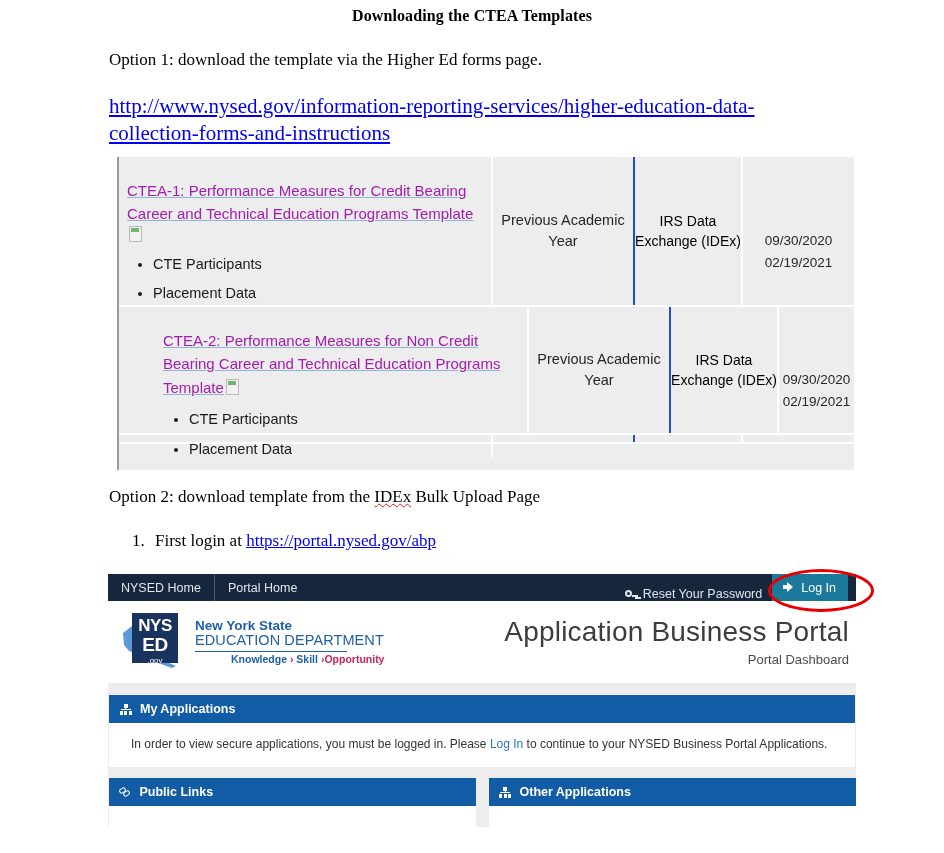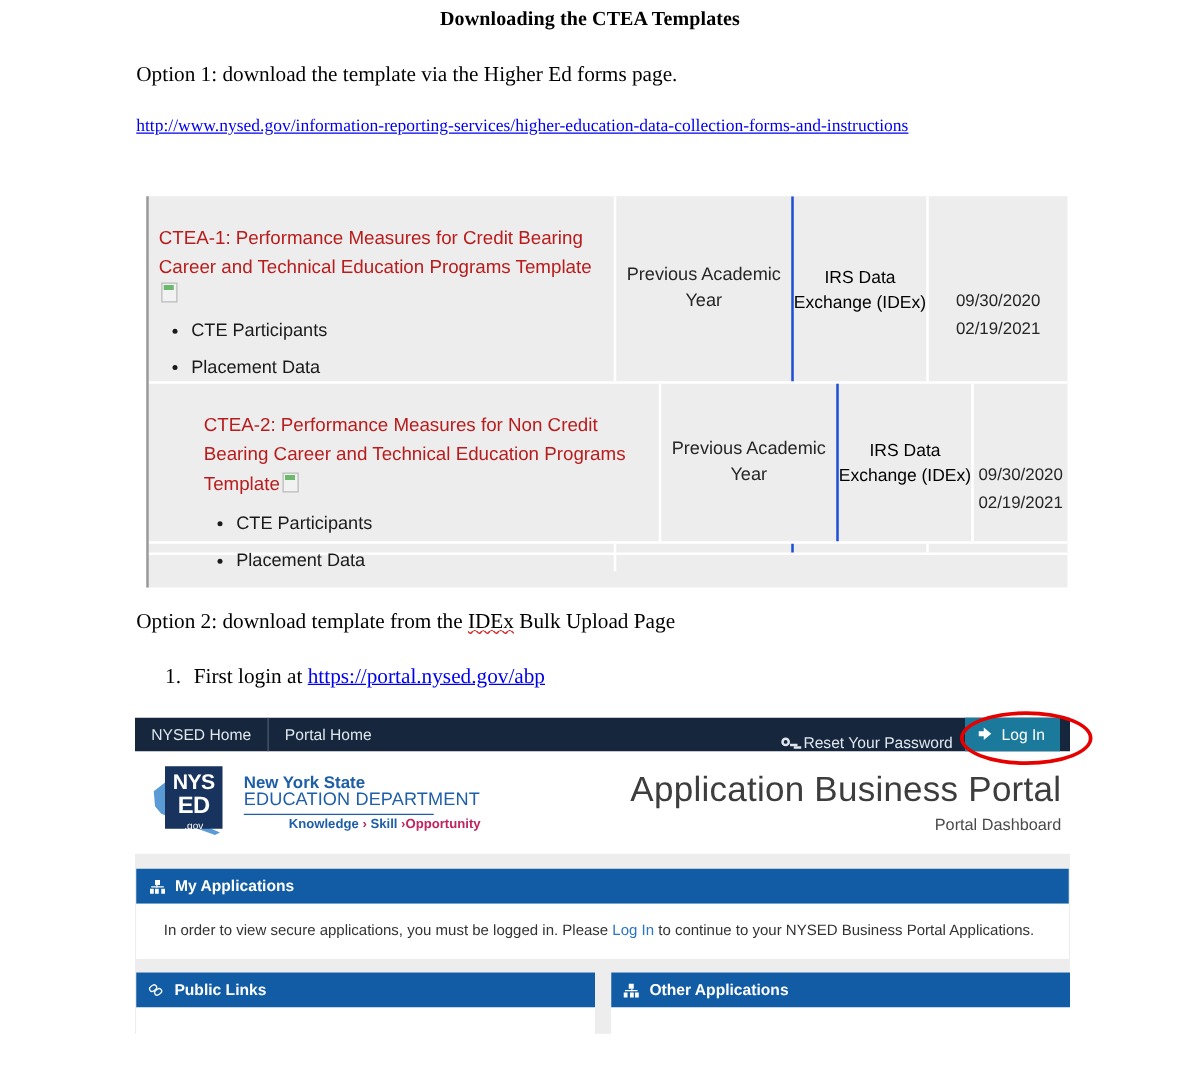--- a/index.html
+++ b/index.html
@@ -34,21 +34,21 @@
   }
   .opt1 { position: absolute; left: 109px; top: 49px; }
   .doc-link {
     position: absolute;
     left: 109px;
     top: 93px;
     width: 735px;
     color: #0000ee;
     text-decoration: underline;
     font-family: "Liberation Serif", serif;
-    font-size: 14px;
+    font-size: 21px;
     line-height: 1.3;
     word-break: break-word;
     cursor: pointer;
   }
   .opt2 { position: absolute; left: 109px; top: 486px; }
   .idex-misspell {
     text-decoration: underline;
     text-decoration-style: wavy;
     text-decoration-color: #e02020;
     text-decoration-thickness: 1px;
@@ -121,23 +121,24 @@
     flex: 1;
     box-sizing: border-box;
     display: flex; align-items: center; justify-content: center;
     text-align: right;
     font-size: 13.5px;
     color: #262626;
     line-height: 1.6;
     padding-top: 42px;
   }
   .tbl-link {
-    color: #b91c1c;
+    color: #a21caf;
     font-size: 15px;
     line-height: 1.55;
+    text-decoration: underline;
     text-decoration-color: #8fb2d8;
     cursor: pointer;
     display: inline;
   }
   .doc-ico {
     display: inline-block;
     width: 11px; height: 14px;
     vertical-align: -2px;
     margin-left: 2px;
     position: relative;

